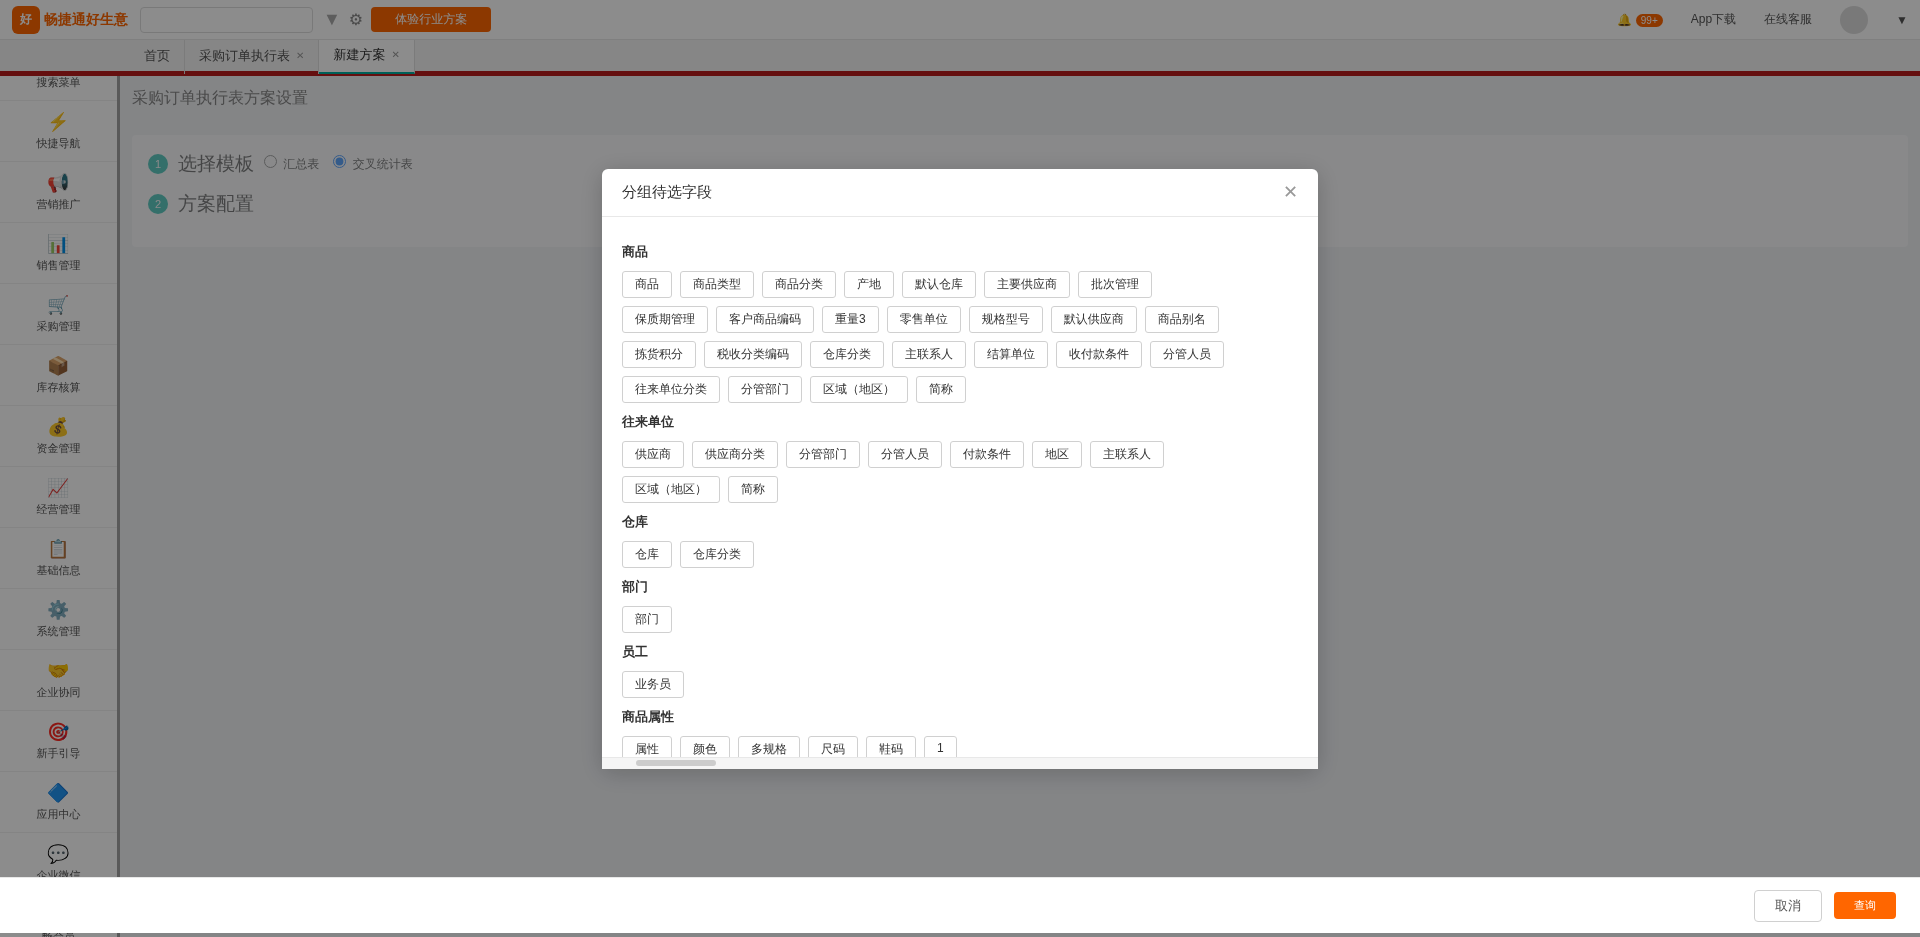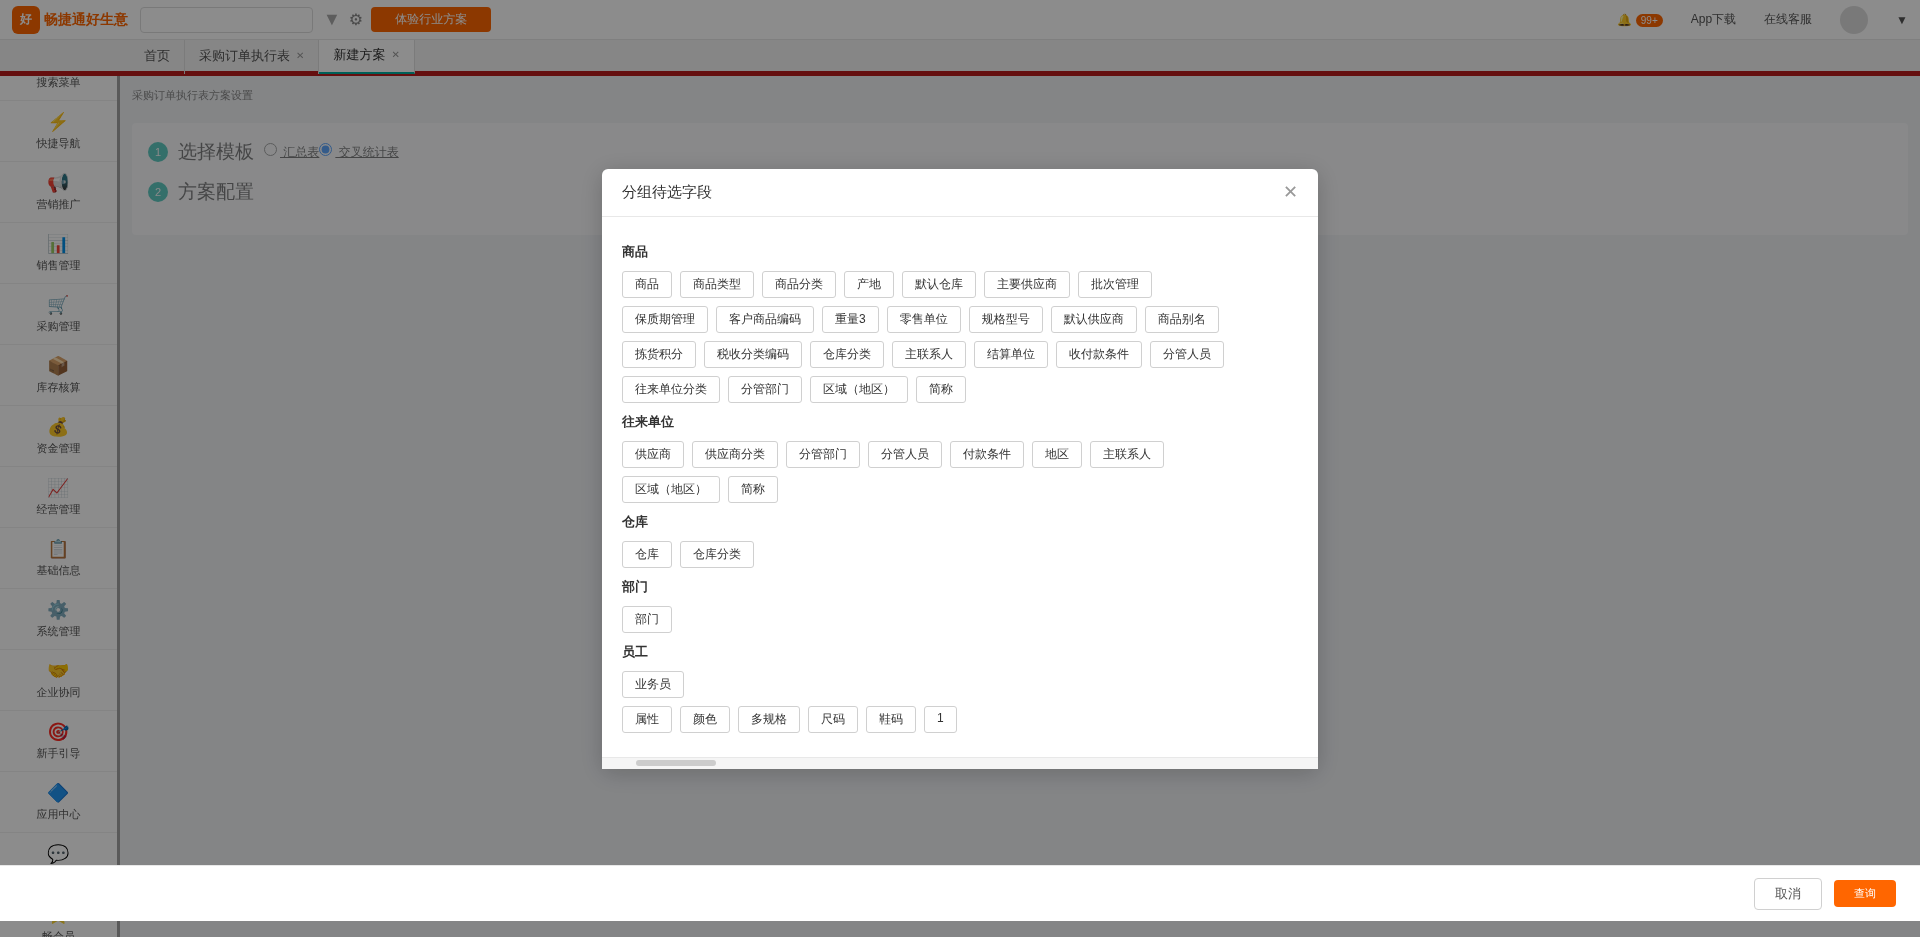--- a/index.html
+++ b/index.html
@@ -123,21 +123,21 @@
 
     
     .main-content {
       margin-left: 120px;
       margin-top: 76px;
       padding: 12px;
       background: #f0f2f5;
       min-height: calc(100vh - 76px);
       position: relative;
     }
-    .page-breadcrumb { font-size: 11px; color: #888; margin-bottom: 20px; }
+    .page-breadcrumb { font-size: 16px; color: #888; margin-bottom: 26px; }
 
     
     .modal-overlay {
       position: fixed;
       top: 0; left: 0; right: 0; bottom: 0;
       background: rgba(0,0,0,0.45);
       z-index: 200;
       display: flex;
       align-items: center;
       justify-content: center;
@@ -195,21 +195,21 @@
       font-size: 12px;
       color: #333;
       cursor: pointer;
       background: #fff;
       white-space: nowrap;
     }
 
     
     .modal-footer-bar {
       position: fixed;
-      bottom: 16px; left: 0; right: 0;
+      bottom: 4px; left: 0; right: 0;
       height: 56px;
       background: #fff;
       border-top: 1px solid #e8e8e8;
       display: flex;
       align-items: center;
       justify-content: flex-end;
       padding: 0 24px;
       gap: 12px;
       z-index: 201;
     }
@@ -265,21 +265,21 @@
     .step-badge {
       width: 20px; height: 20px;
       border-radius: 50%;
       background: #00b0a0;
       color: #fff;
       font-size: 11px;
       display: flex; align-items: center; justify-content: center;
       flex-shrink: 0;
     }
     .step-label { font-size: 19px; font-weight: 500; }
-    .radio-group { display: flex; align-items: center; font-size: 12px; text-decoration: underline; }
+    .radio-group { display: flex; gap: 14px; align-items: center; font-size: 12px; }
     .radio-group input { margin-right: 3px; }
   </style>
 </head>
 <body>
 
 <div class="top-header">
   <div class="logo-area">
     <div class="logo-icon">好</div>
     <span>畅捷通好生意</span>
   </div>
@@ -463,20 +463,21 @@
       <div class="section-title">部门</div>
       <div class="field-grid">
         <div class="field-tag">部门</div>
       </div>
 
       <div class="section-title">员工</div>
       <div class="field-grid">
         <div class="field-tag">业务员</div>
       </div>
 
+      <div class="section-title">商品属性</div>
       <div class="field-grid">
         <div class="field-tag">属性</div>
         <div class="field-tag">颜色</div>
         <div class="field-tag">多规格</div>
         <div class="field-tag">尺码</div>
         <div class="field-tag">鞋码</div>
         <div class="field-tag">1</div>
       </div>
 
     </div>

